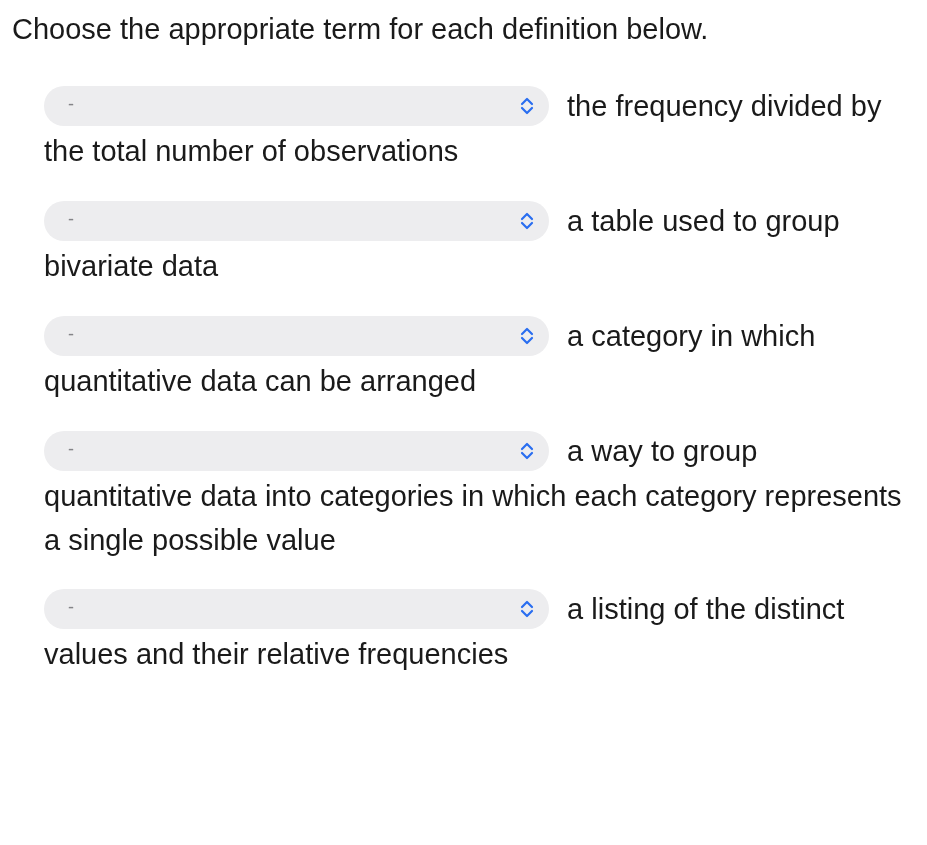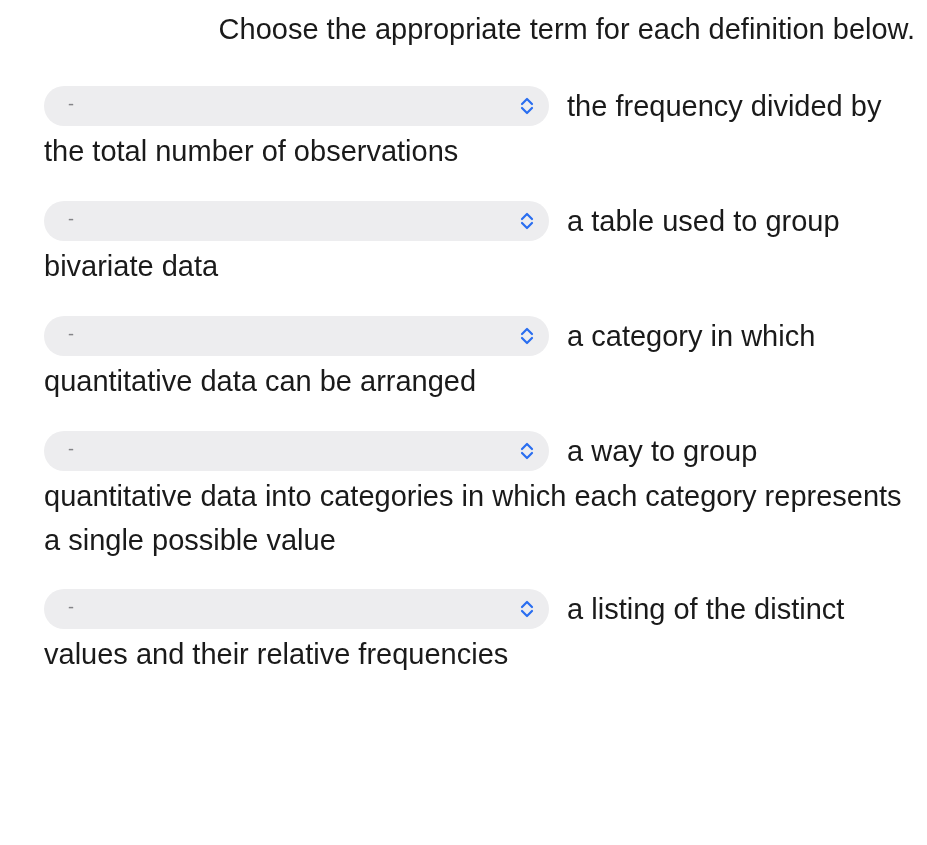--- a/index.html
+++ b/index.html
@@ -10,21 +10,21 @@
     body {
       font-family: "Trebuchet MS", "Lucida Sans Unicode", "Lucida Grande", sans-serif;
       background: #ffffff;
       color: #1a1a1a;
       padding: 10px 8px;
       width: 927px;
       font-size: 28px;
       line-height: 1.4;
     }
     .question-title {
-      text-align: right;
+      text-align: left;
       font-size: 29px;
       margin-bottom: 36px;
       padding: 0 4px;
       line-height: 1.35;
       font-weight: 400;
       color: #1a1a1a;
     }
     .items-container {
       padding-left: 36px;
       padding-right: 10px;

